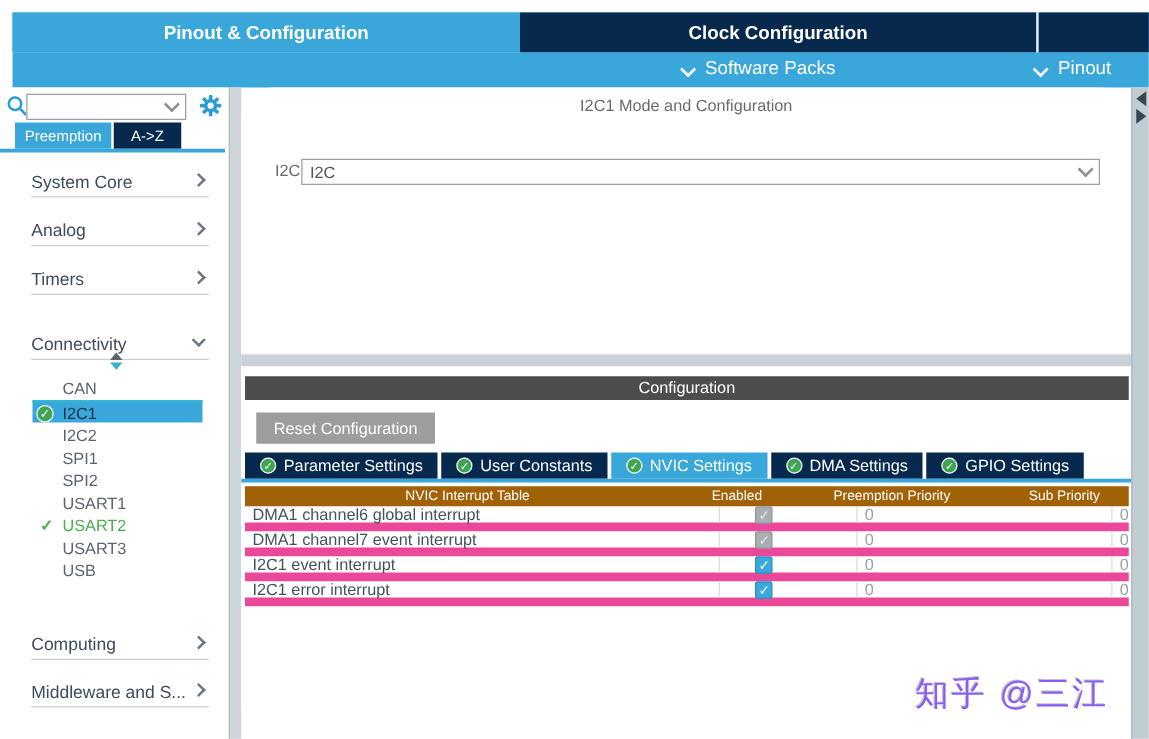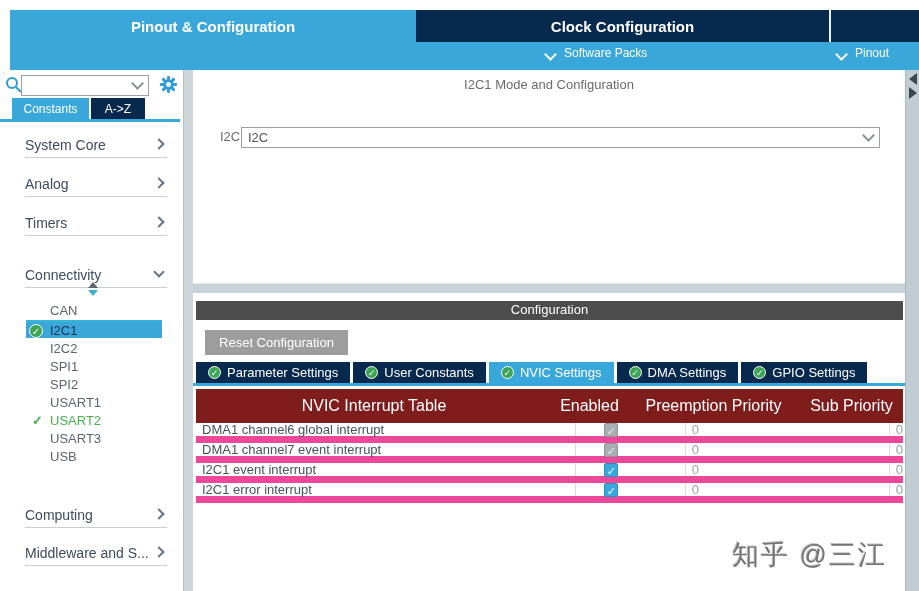--- a/index.html
+++ b/index.html
@@ -7,21 +7,21 @@
     font-family:"Liberation Sans", sans-serif; }
 
   
   #header { position:absolute; left:10px; top:10px; right:0; height:42px; }
   #tabrow { display:flex; height:32px; background:#3AA7DB; }
   .top-tab { display:flex; align-items:center; justify-content:center;
     color:#fff; font-size:15px; font-weight:bold; }
   .top-tab.active { background:#3AA7DB; }
   .top-tab.inactive { background:#07294E; }
   #subnav { position:relative; height:28px; background:#3AA7DB; }
-  .subnav-item { position:absolute; top:4px; color:#fff; font-size:12px;
+  .subnav-item { position:absolute; top:4px; color:#fff; font-size:15px;
     display:flex; align-items:center; gap:7px; cursor:pointer; }
   .chev { width:11px; height:11px; display:inline-block; position:relative; }
   .chev::before { content:""; position:absolute; left:0; top:2px; width:7px; height:7px;
     border-right:2px solid #fff; border-bottom:2px solid #fff; transform:rotate(45deg); }
 
   
   #sidebar { position:absolute; left:0; top:70px; width:183px; bottom:0; background:#fff; }
   #search-row { position:relative; height:30px; }
   #combo-search { position:absolute; left:21px; top:5px; width:128px; height:21px;
     border:1px solid #9aa0a6; background:#fff; display:flex; align-items:center;
@@ -77,21 +77,21 @@
   #cfg-tabs { position:absolute; left:3px; top:292px; height:21px; display:flex; gap:3px; }
   .cfg-tab { background:#07294E; color:#fff; font-size:13px; display:flex; align-items:center;
     gap:6px; padding:0 12px; cursor:pointer; }
   .cfg-tab.active { background:#3AA7DB; }
   .tab-check { width:13px; height:13px; border-radius:50%; background:#3DA554; border:1px solid #fff;
     color:#fff; font-size:9px; line-height:12px; text-align:center; flex:0 0 13px; }
   #cfg-underline { position:absolute; left:0; right:0; top:313px; height:3px; background:#3AA7DB; }
 
   
   #nvic-table { position:absolute; left:3px; right:2px; top:319px; }
-  .t-head { display:flex; height:34px; background:#7f1d1d; color:#fff; font-size:16px; }
+  .t-head { display:flex; height:16px; background:#a16207; color:#fff; font-size:11px; }
   .t-head > div { display:flex; align-items:center; justify-content:center; }
   .t-row { display:flex; height:20px; border-bottom:7px solid #ec4899; font-size:13px; color:#44525e;gap:38px; }
   .c-name { width:356px; }
   .c-en { width:75px; display:flex; align-items:center; justify-content:center; }
   .c-pre { width:173px; }
   .c-sub { flex:1; }
   .t-row .c-name { padding-left:6px; display:flex; align-items:center; }
   .t-row .c-pre, .t-row .c-sub { color:#9aa0a6; display:flex; align-items:center;
     padding-left:6px; border-left:1px solid #d8dde1; }
   .t-row .c-en { border-left:1px solid #d8dde1; }
@@ -101,21 +101,21 @@
   .cb.enabled { background:#39a8dc; border:1px solid #2a8fc0; }
 
   
   #right-strip { position:absolute; right:0; top:70px; width:14px; bottom:0;
     background:#c2cdd3; border-left:1px solid #aab6bd; }
   .tri-left { width:0; height:0; border-top:6px solid transparent; border-bottom:6px solid transparent;
     border-right:8px solid #3a4750; margin:3px auto 2px; }
   .tri-right { width:0; height:0; border-top:6px solid transparent; border-bottom:6px solid transparent;
     border-left:8px solid #3a4750; margin:0 auto; }
 
-  #watermark { position:absolute; right:18px; bottom:18px; font-size:27px; color:#737373;
+  #watermark { position:absolute; right:18px; bottom:18px; font-size:27px; color:#8b5cf6;
     letter-spacing:2px; text-shadow:1px 1px 0 #ffffff, -1px -1px 0 #c2c2c2; }
 
   
   #search-icon-svg { position:absolute; left:5px; top:6px; }
   #gear-icon-svg { position:absolute; right:5px; top:5px; }
 </style>
 </head>
 <body>
 
 <div id="header">
@@ -160,21 +160,21 @@
         <rect x="8.5" y="1" width="3" height="18" rx="1" transform="rotate(90 10 10)"></rect>
         <rect x="8.5" y="1" width="3" height="18" rx="1" transform="rotate(135 10 10)"></rect>
         <circle cx="10" cy="10" r="5.5" fill="#2E9BD6"></circle>
         <circle cx="10" cy="10" r="2.6" fill="#ffffff"></circle>
       </g>
     </svg>
   </div>
 
   <div id="side-tabs">
     <div id="side-tab-categories" class="side-tab">
-      <span>Constants</span>
+      <span>Preemption</span>
     </div>
     <div id="side-tab-az" class="side-tab">
       <span>A-&gt;Z</span>
     </div>
   </div>
   <div id="side-tab-underline"></div>
 
   <div class="cat-item" style="top:63px;">
     <span>System Core</span>
     <span class="cat-arrow"></span>

